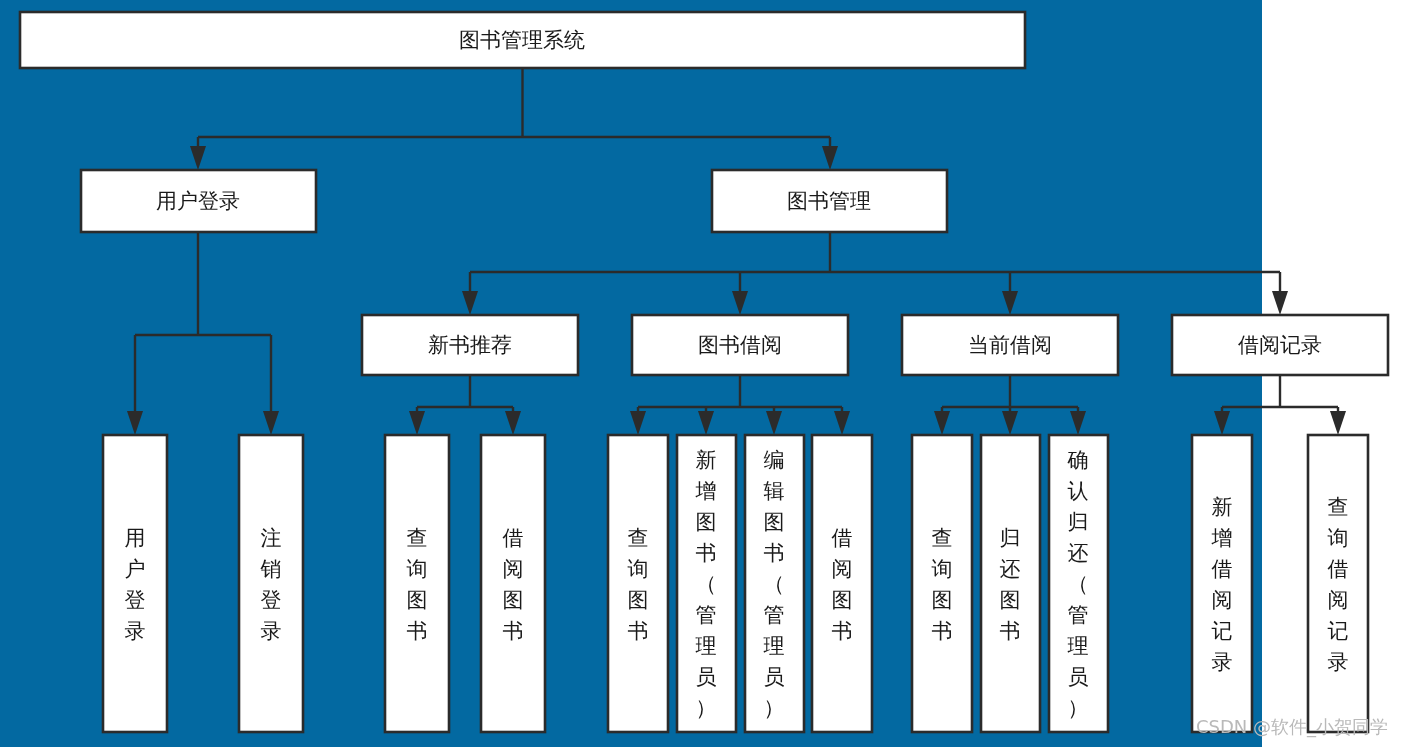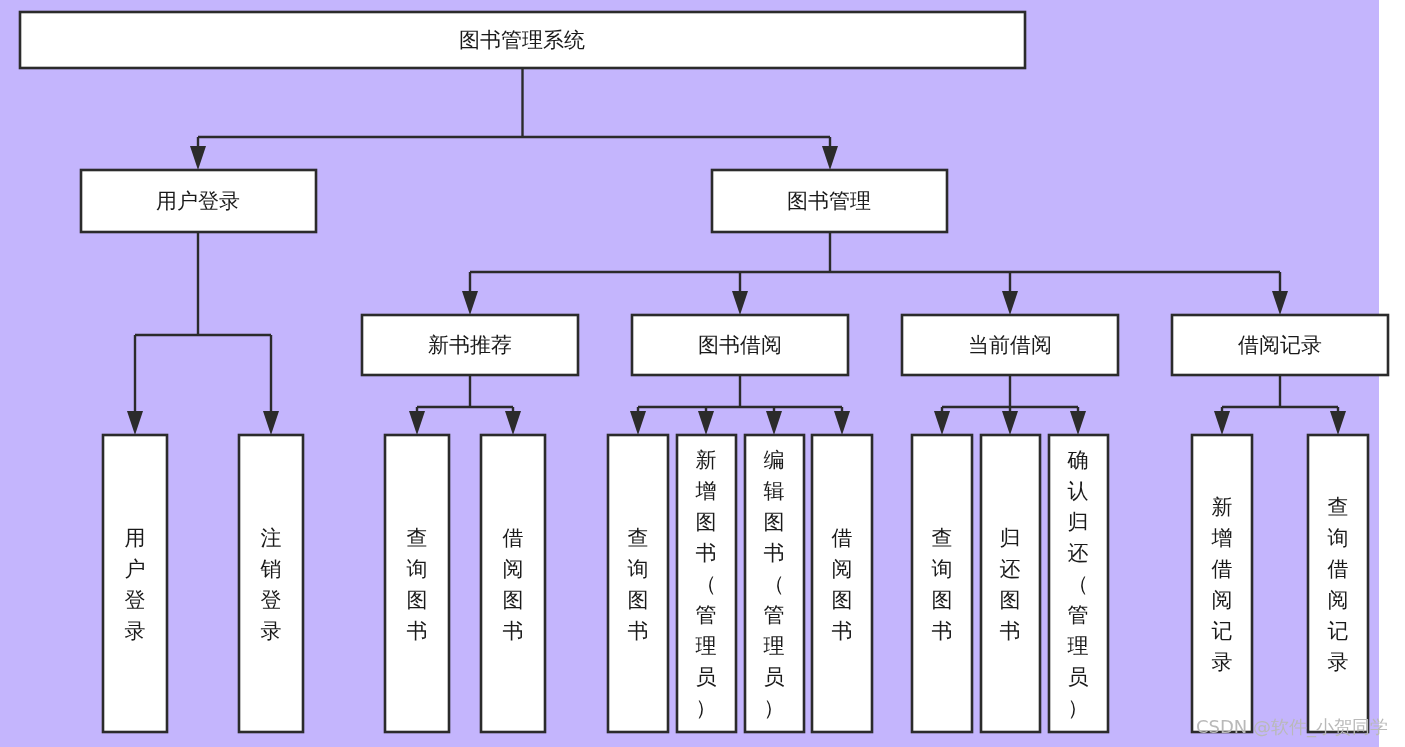--- a/index.html
+++ b/index.html
@@ -9,23 +9,23 @@
     background: #ffffff;
   }
   body {
     width: 1405px;
     height: 747px;
     font-family: "DejaVu Sans", "Liberation Sans", sans-serif;
     overflow: hidden;
   }
   #diagram-root {
     position: relative;
-    width: 1379px;
+    width: 1262px;
     height: 747px;
-    background: #c4b5fd;
+    background: #0369a1;
   }
   svg#diagram-svg {
     position: absolute;
     top: 0;
     left: 0;
     width: 1405px;
     height: 747px;
     display: block;
   }
   .node-box {

